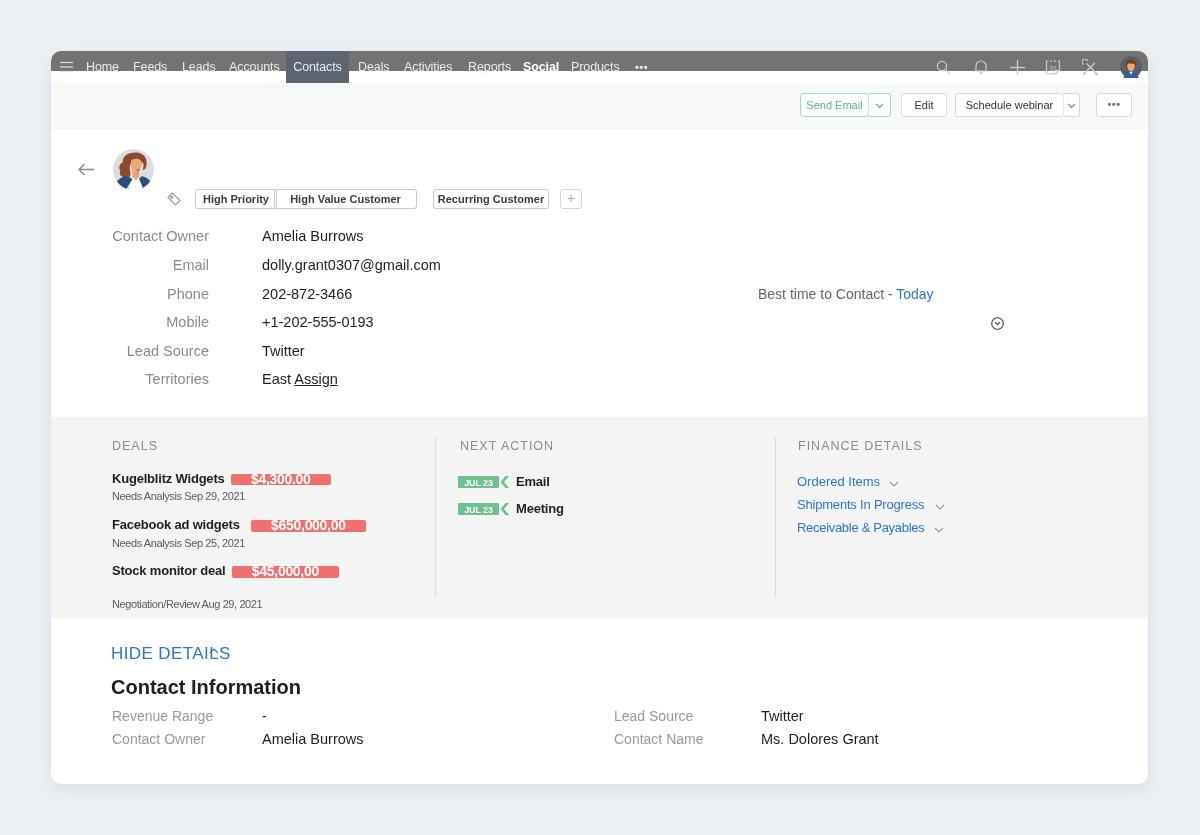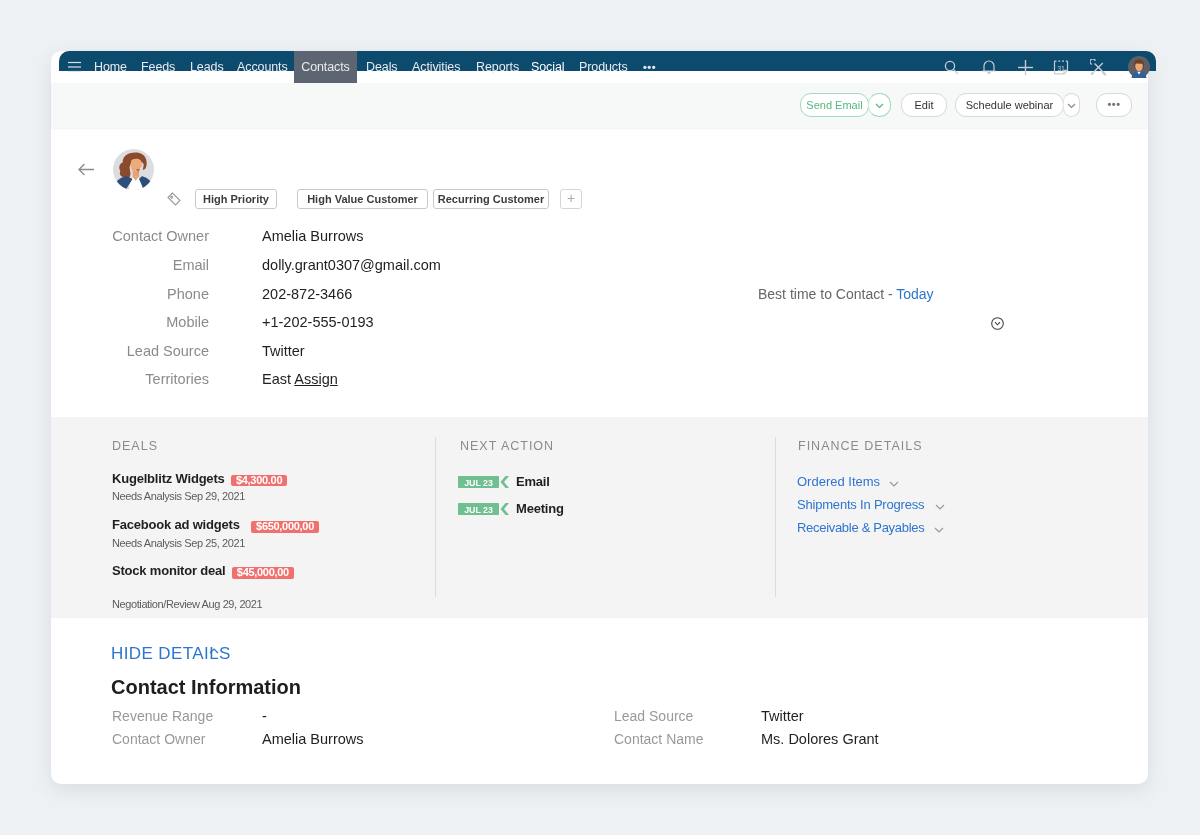--- a/index.html
+++ b/index.html
@@ -2,38 +2,38 @@
 <html><head>
 <meta charset="utf-8">
 <style>
   html,body{margin:0;padding:0}
   *{-webkit-font-smoothing:antialiased}
   body{width:1200px;height:835px;background:#eef1f4;font-family:"Liberation Sans",sans-serif;position:relative;overflow:hidden}
   .card{position:absolute;left:51px;top:51px;width:1097px;height:733px;background:#fff;border-radius:10px;box-shadow:0 6px 18px rgba(40,50,70,.10)}
   .abs{position:absolute}
 
   
-  .nav{position:absolute;left:8px;top:0;width:100%;height:20px;background:#0c4a6e;border-radius:10px 10px 0 0;color:#e9ebee;font-size:12.5px;letter-spacing:-.1px}
+  .nav{position:absolute;left:0;top:0;width:100%;height:20px;background:#737373;border-radius:10px 10px 0 0;color:#e9ebee;font-size:12.5px;letter-spacing:-.1px}
   .nav .item{position:absolute;top:0;height:32px;line-height:32px;white-space:nowrap}
   .nav .hl{background:#5d6472;text-align:center}
 
   
   .abar{position:absolute;left:0;top:32px;width:100%;height:45px;background:#f7f8f8;box-shadow:0 1px 2px rgba(0,0,0,.06)}
-  .btn{position:absolute;top:10px;height:24px;background:#fff;border:1px solid #d8d8d8;border-radius:11px;font-size:11px;color:#333;box-sizing:border-box;text-align:center;line-height:22px}
+  .btn{position:absolute;top:10px;height:24px;background:#fff;border:1px solid #d8d8d8;border-radius:3px;font-size:11px;color:#333;box-sizing:border-box;text-align:center;line-height:22px}
 
   
   .lbl{position:absolute;color:#8b8b8b;font-size:14.5px;text-align:right;width:110px}
   .val{position:absolute;color:#1f1f1f;font-size:14.5px}
   .chip{position:absolute;top:138px;height:20px;line-height:19px;border:1px solid #c9c9c9;border-radius:3px;font-size:11px;font-weight:bold;color:#3c3c3c;box-sizing:border-box;text-align:center}
 
   
   .strip{position:absolute;left:0;top:366px;width:100%;height:201px;background:#f4f4f4}
   .vdiv{position:absolute;top:20px;bottom:21px;width:1px;background:#dcdcdc}
   .shead{position:absolute;color:#8b8b8b;font-size:12.5px;letter-spacing:1px}
-  .money{display:inline-block;background:#f0706e;color:#fff;font-size:11px;letter-spacing:-.3px;border-radius:2px;padding:0 5px;line-height:11.5px;position:relative;top:1px;margin-left:3px}
+  .money{display:inline-block;background:#f0706e;color:#fff;font-size:14px;letter-spacing:-.3px;border-radius:2px;padding:0 20px;line-height:11.5px;position:relative;top:1px;margin-left:3px}
   .dname{position:absolute;font-weight:bold;font-size:13px;letter-spacing:-.2px;color:#1f1f1f;white-space:nowrap}
   .dsub{position:absolute;font-size:11px;letter-spacing:-.4px;color:#5c5c5c;white-space:nowrap}
   .flink{position:absolute;color:#2e75cf;font-size:13px;white-space:nowrap}
 
   
   .dlbl{position:absolute;color:#999;font-size:14px}
   .dval{position:absolute;color:#1f1f1f;font-size:14.5px}
 </style>
 </head>
 <body>
@@ -48,21 +48,21 @@
         </g>
       </svg>
     <div class="item" style="left:35px">Home</div>
     <div class="item" style="left:82px">Feeds</div>
     <div class="item" style="left:131px">Leads</div>
     <div class="item" style="left:178px">Accounts</div>
     <div class="item hl" style="left:235px;width:63px">Contacts</div>
     <div class="item" style="left:307px">Deals</div>
     <div class="item" style="left:353px">Activities</div>
     <div class="item" style="left:417px">Reports</div>
-    <div class="item" style="left:472px;font-weight:normal;color:#fff">Social</div>
+    <div class="item" style="left:472px;font-weight:bold;color:#fff">Social</div>
     <div class="item" style="left:520px">Products</div>
     <div class="item" style="left:584px;letter-spacing:.5px;font-weight:bold;font-size:11px">•••</div>
 
     <svg class="abs" style="left:885px;top:9px" width="15" height="15" viewBox="0 0 15 15" fill="none" stroke="#c7cbd3" stroke-width="1.3">
         <circle cx="6" cy="6" r="4.6"></circle>
         <line x1="9.5" y1="9.5" x2="14" y2="14"></line>
       </svg>
     <svg class="abs" style="left:922px;top:8px" width="16" height="16" viewBox="0 0 16 16" fill="none" stroke="#c7cbd3" stroke-width="1.2">
         <path d="M3 12 L3 7 a5 5 0 0 1 10 0 L13 12 Z M1.5 12 L14.5 12"></path>
         <path d="M6.8 13.5 a1.3 1.3 0 0 0 2.4 0 Z" fill="#c7cbd3"></path>
@@ -127,21 +127,21 @@
       <path d="M41 42 C40.5 33 36 29.2 29.8 27.8 L26.8 30.8 L31.5 42 Z" fill="#2c4e7b"></path>
       <path d="M13.2 27.8 L19.8 30.8 L15.8 36.5 L9.8 31.5 Z" fill="#2c4e7b"></path>
       <path d="M29.8 27.8 L26.8 30.8 L30.5 36.5 L34.8 31.8 Z" fill="#2c4e7b"></path>
     </g>
   </svg>
   <svg class="abs" style="left:116px;top:141px" width="14" height="14" viewBox="0 0 14 14" fill="none" stroke="#9a9a9a" stroke-width="1.1">
       <path d="M1 5.5 L5.5 1 L13 8.5 L8.5 13 Z"></path>
       <circle cx="4.7" cy="5.2" r=".9"></circle>
     </svg>
   <div class="chip" style="left:144px;width:82px">High Priority</div>
-  <div class="chip" style="left:246px;width:131px">High Value Customer</div>
+  <div class="chip" style="left:223px;width:143px">High Value Customer</div>
   <div class="chip" style="left:382px;width:116px">Recurring Customer</div>
   <div class="chip" style="left:509px;width:22px;border-color:#d5d5d5;color:#aaa;font-size:14px;font-weight:normal;line-height:17px">+</div>
 
   <div class="lbl" style="left:48px;top:177px">Contact Owner</div>
     <div class="val" style="left:211px;top:177px">Amelia Burrows</div>
   <div class="lbl" style="left:48px;top:206px">Email</div>
     <div class="val" style="left:211px;top:206px">dolly.grant0307@gmail.com</div>
   <div class="lbl" style="left:48px;top:235px">Phone</div>
     <div class="val" style="left:211px;top:235px">202-872-3466</div>
   <div class="lbl" style="left:48px;top:263px">Mobile</div>

